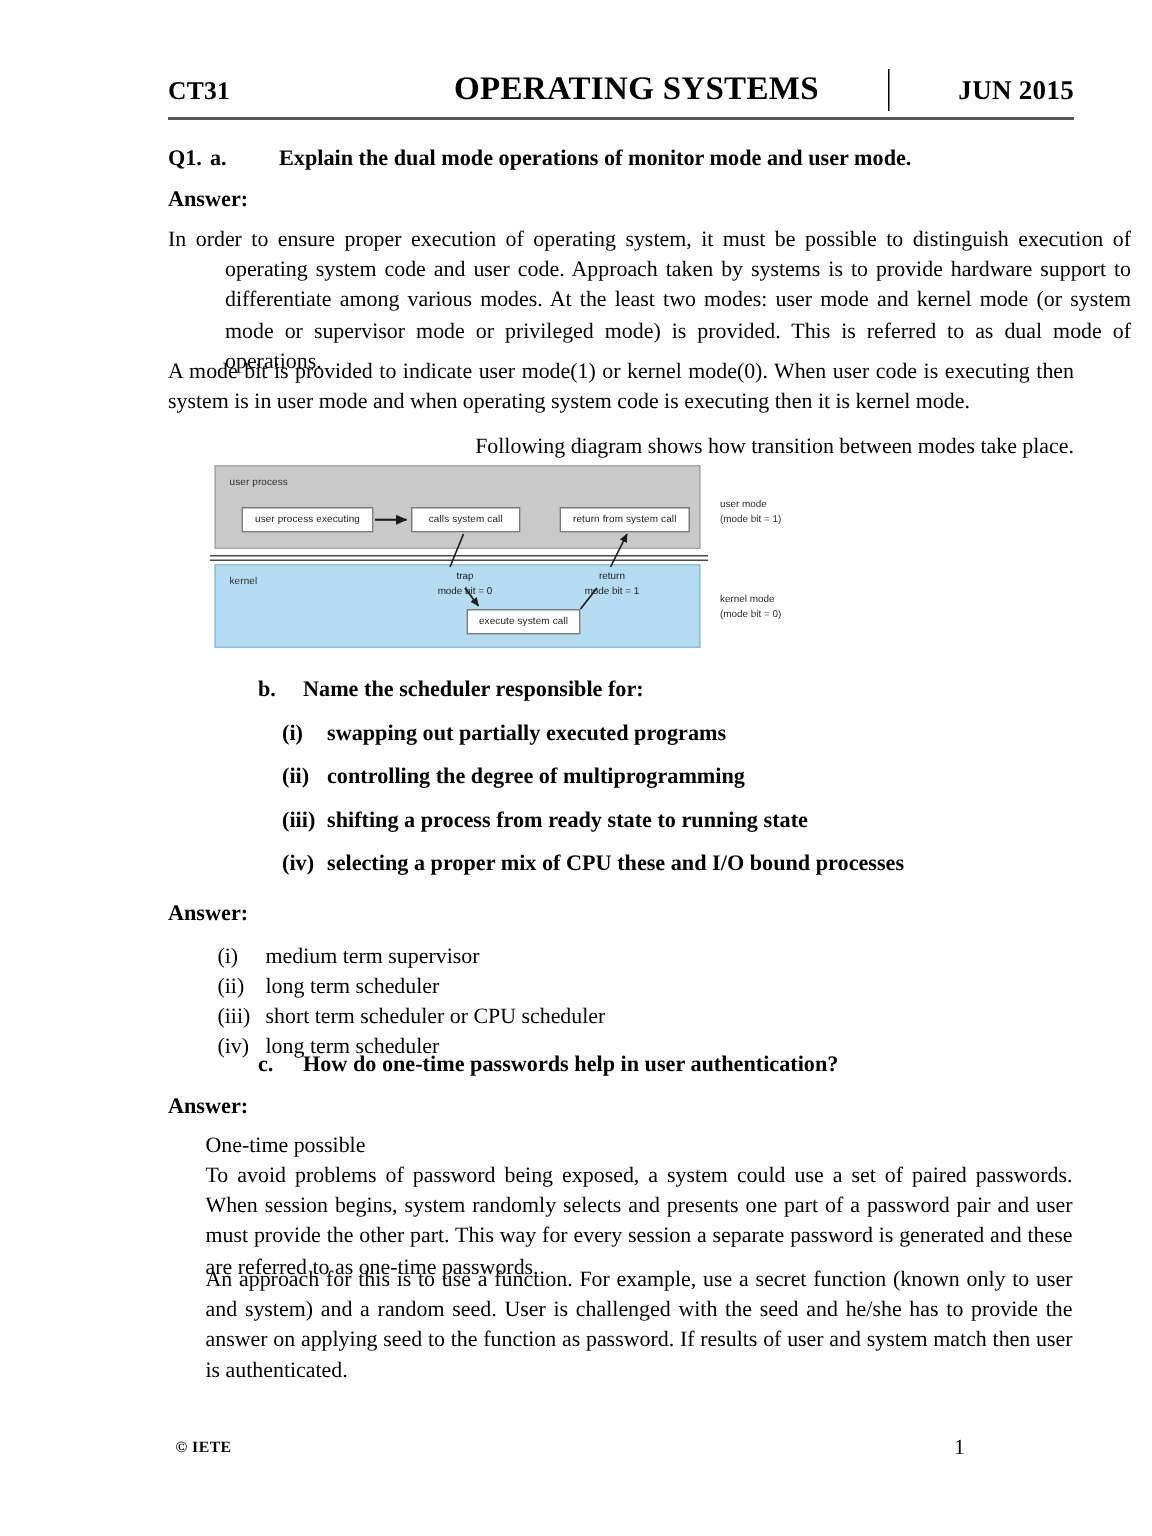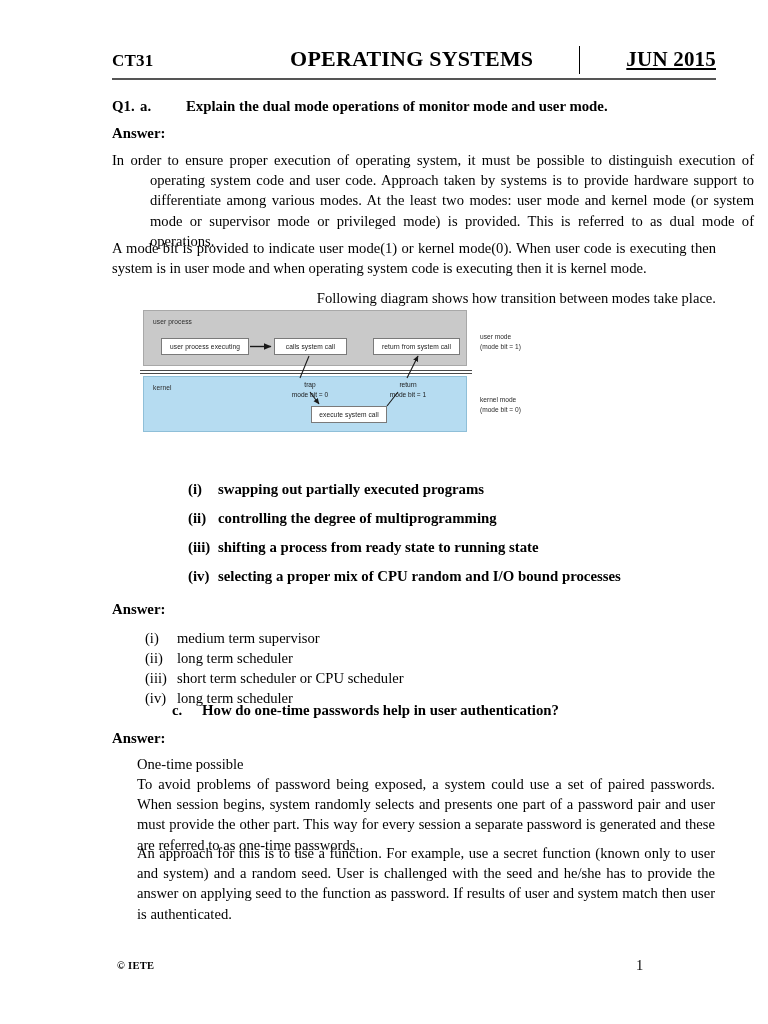--- a/index.html
+++ b/index.html
@@ -48,24 +48,23 @@
     padding-right: 12px;
   }
   .hdr-divider {
     width: 1px;
     align-self: stretch;
     background: #000;
     margin: 0 0 0 0;
   }
   .hdr-date {
     font-weight: bold;
-    font-size: 21px;
+    font-size: 18px;
     letter-spacing: .2px;
     padding-left: 12px;
-    text-decoration: underline;
   }
   .header-rule {
     position: absolute;
     left: 112px;
     top: 78px;
     width: 604px;
     height: 2px;
     background: #555555;
   }
 
@@ -290,32 +289,35 @@
       <line x1="166" y1="46" x2="157" y2="68" stroke="#1a1a1a" stroke-width="1.1"></line>
 
       <line x1="167" y1="82" x2="176" y2="94" stroke="#1a1a1a" stroke-width="1.1" marker-end="url(#ah)"></line>
 
       <line x1="244" y1="96" x2="255" y2="82" stroke="#1a1a1a" stroke-width="1.1"></line>
 
       <line x1="264" y1="68" x2="275" y2="46" stroke="#1a1a1a" stroke-width="1.1" marker-end="url(#ah)"></line>
     </svg>
   </div>
 
+  <div class="sub-item" style="left:172px; top:452px;">
+    <span class="rn">b.</span><span>Name the scheduler responsible for:</span>
+  </div>
 
   <div class="sub-item" style="left:188px; top:481px;">
     <span class="rn">(i)</span><span>swapping out partially executed programs</span>
   </div>
   <div class="sub-item" style="left:188px; top:510px;">
     <span class="rn">(ii)</span><span>controlling the degree of multiprogramming</span>
   </div>
   <div class="sub-item" style="left:188px; top:539px;">
     <span class="rn">(iii)</span><span>shifting a process from ready state to running state</span>
   </div>
   <div class="sub-item" style="left:188px; top:568px;">
-    <span class="rn">(iv)</span><span>selecting a proper mix of CPU random and I/O bound processes</span>
+    <span class="rn">(iv)</span><span>selecting a proper mix of CPU these and I/O bound processes</span>
   </div>
 
   <div class="answer-label" style="top:601px;">Answer:</div>
 
   <div class="ans-item" style="left:145px; top:630px;">
     <span class="rn">(i)</span><span>medium term supervisor</span>
   </div>
   <div class="ans-item" style="left:145px; top:650px;">
     <span class="rn">(ii)</span><span>long term scheduler</span>
   </div>

